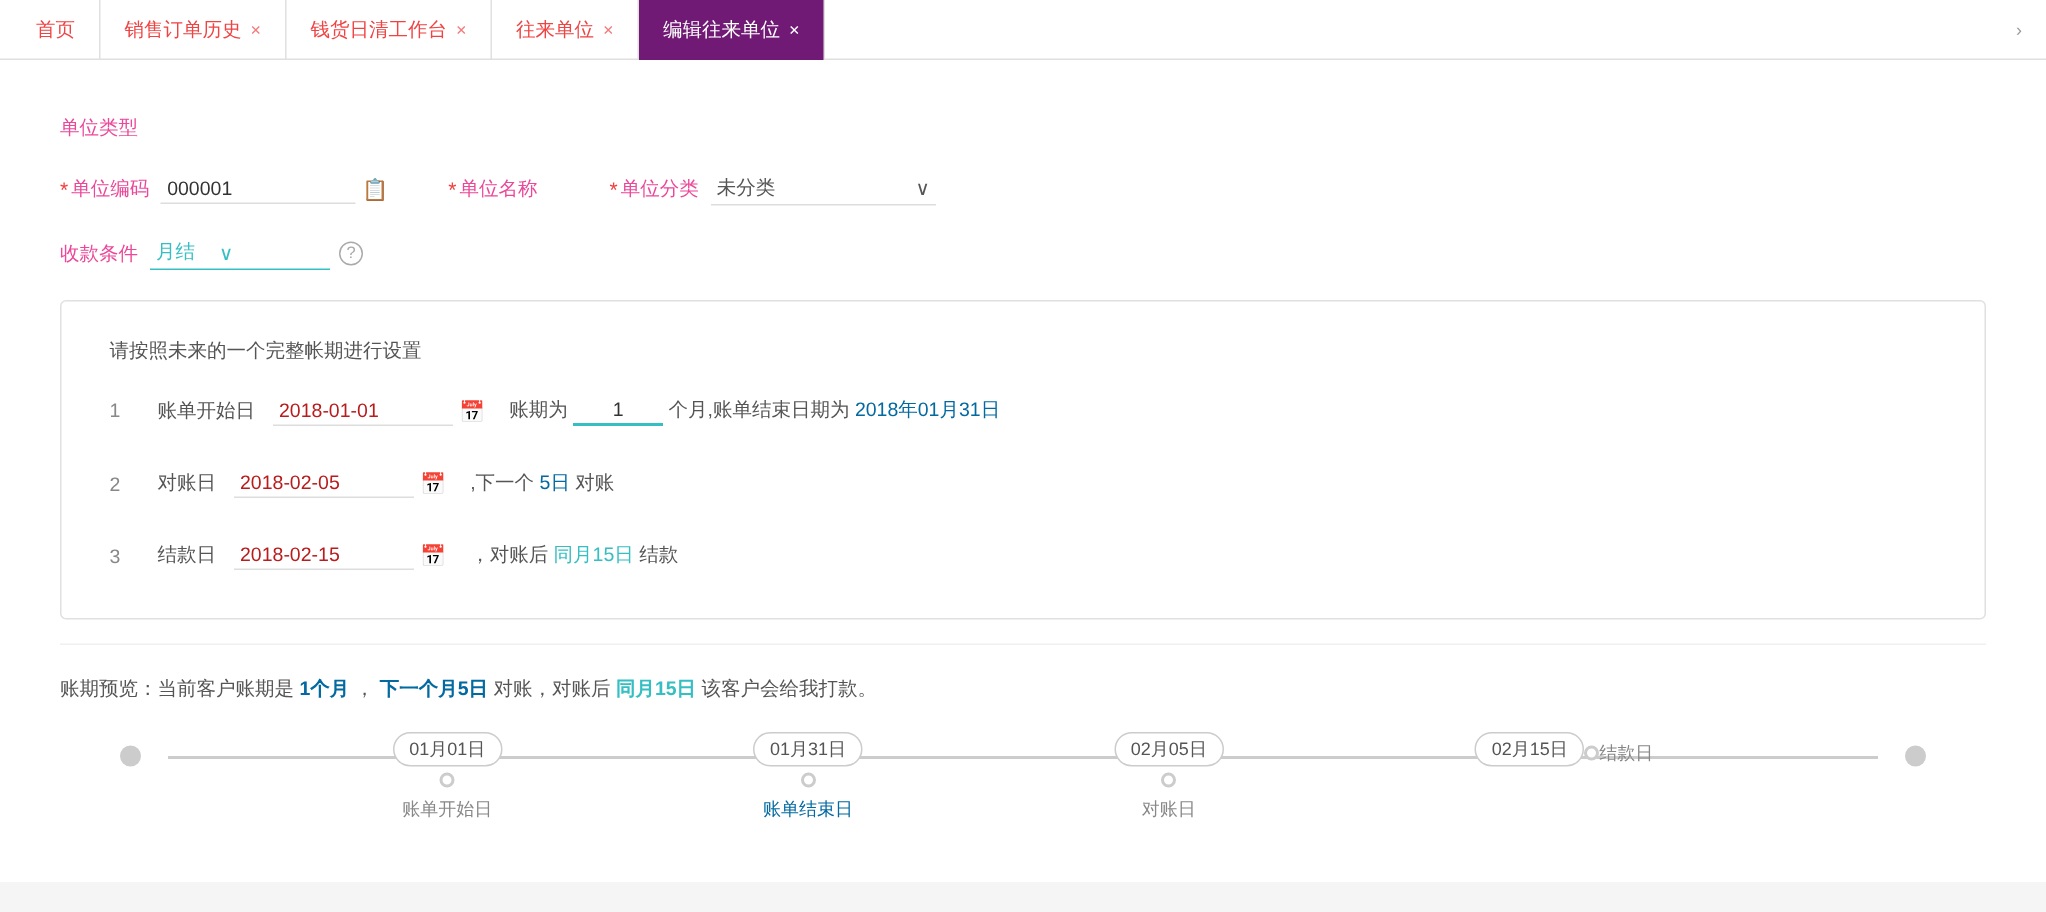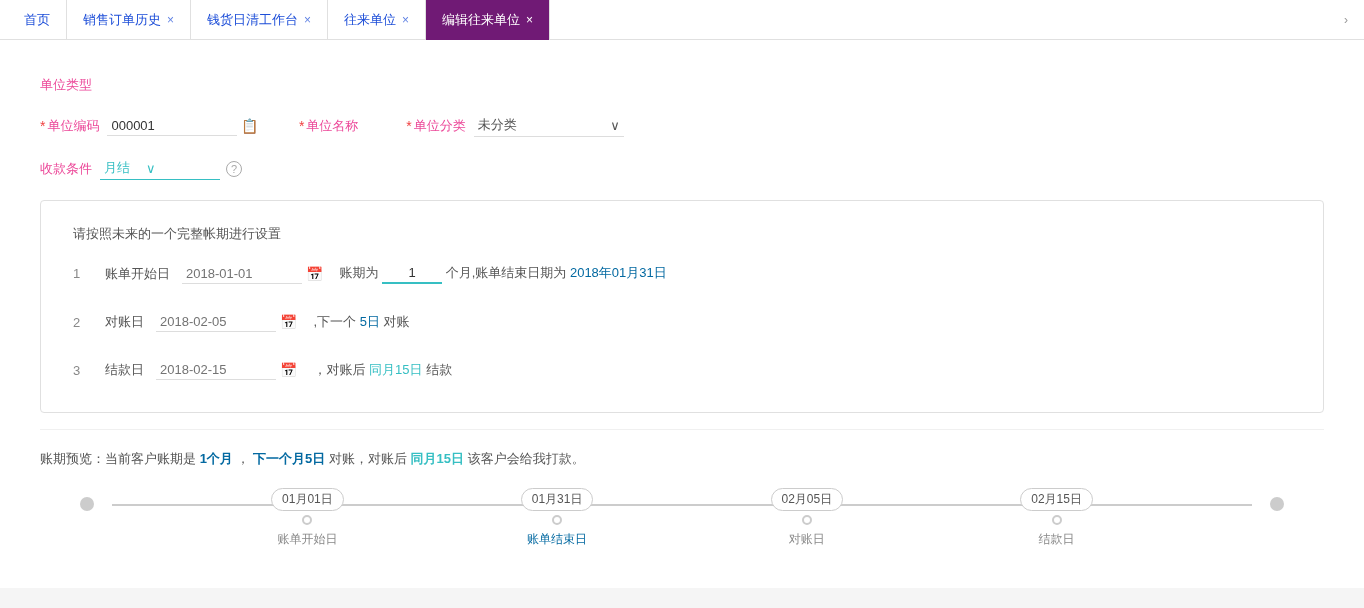--- a/index.html
+++ b/index.html
@@ -14,21 +14,21 @@
       height: 40px;
       padding: 0 8px;
     }
     .tab {
       display: flex;
       align-items: center;
       padding: 0 16px;
       height: 40px;
       cursor: pointer;
       font-size: 13px;
-      color: #1d4ed8;
+      color: #ef4444;
       white-space: nowrap;
       border-right: 1px solid #e0e0e0;
       gap: 6px;
     }
     .tab:first-child { border-left: none; }
     .tab.active {
       background: #701a75;
       color: #fff;
     }
     .tab .close-btn {
@@ -171,21 +171,21 @@
       font-size: 13px;
       color: #555;
       margin-right: 12px;
       white-space: nowrap;
     }
     .period-date-input {
       border: none;
       border-bottom: 1px solid #ddd;
       outline: none;
       font-size: 13px;
-      color: #737373;
+      color: #b91c1c;
       padding: 2px 4px;
       background: transparent;
       width: 120px;
     }
     .cal-icon {
       color: #aaa;
       margin-left: 4px;
       cursor: pointer;
       font-size: 14px;
     }
@@ -374,21 +374,21 @@
             <div style="width:10px;height:10px;border-radius:50%;border:2px solid #ccc;background:#fff;margin-top:4px;"></div>
             <div style="font-size:12px;color:#0369a1;margin-top:6px;white-space:nowrap;">账单结束日</div>
           </div>
 
           <div style="display:flex; flex-direction:column; align-items:center;">
             <div style="border:1px solid #ccc;border-radius:12px;padding:2px 10px;font-size:12px;color:#555;background:#fff;white-space:nowrap;">02月05日</div>
             <div style="width:10px;height:10px;border-radius:50%;border:2px solid #ccc;background:#fff;margin-top:4px;"></div>
             <div style="font-size:12px;color:#888;margin-top:6px;white-space:nowrap;">对账日</div>
           </div>
 
-          <div style="display:flex; flex-direction:column; align-items:center;">
+          <div style="display:flex; flex-direction:row; align-items:center;">
             <div style="border:1px solid #ccc;border-radius:12px;padding:2px 10px;font-size:12px;color:#555;background:#fff;white-space:nowrap;">02月15日</div>
             <div style="width:10px;height:10px;border-radius:50%;border:2px solid #ccc;background:#fff;margin-top:4px;"></div>
             <div style="font-size:12px;color:#888;margin-top:6px;white-space:nowrap;">结款日</div>
           </div>
 
           <div style="display:flex; flex-direction:column; align-items:center;">
             <div style="width:14px;height:14px;border-radius:50%;background:#ccc;margin-top:9px;"></div>
           </div>
 
         </div>

